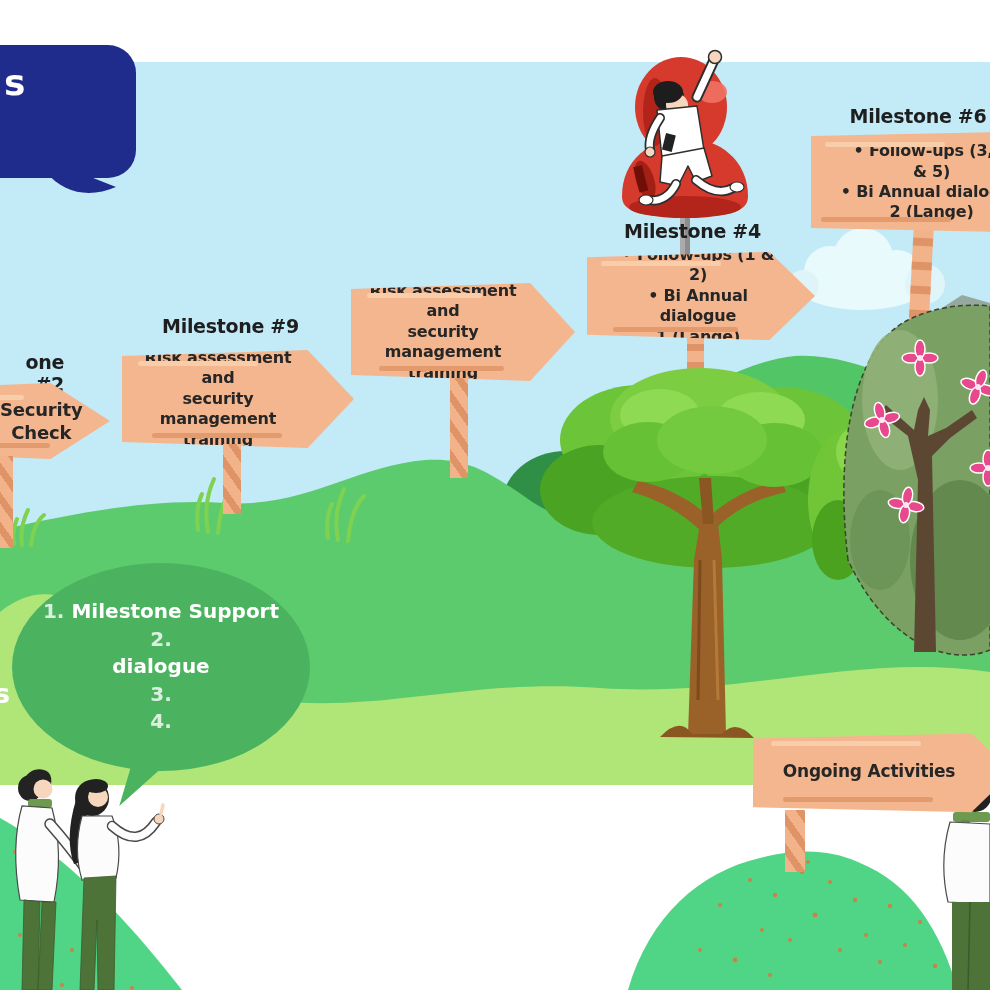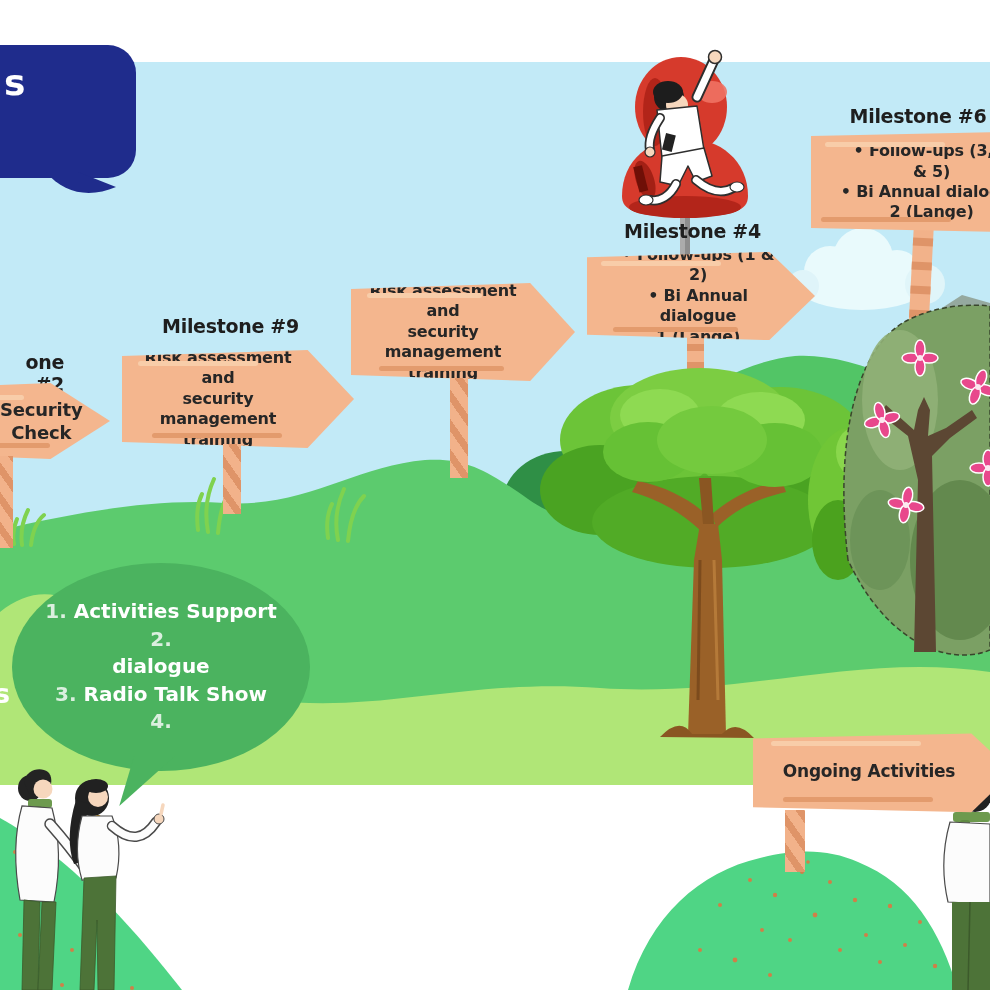--- a/index.html
+++ b/index.html
@@ -330,31 +330,30 @@
   <div class="ovl sign" style="left:713px;top:731px;width:260px;height:82px;clip-path:polygon(0 9%,84% 3%,100% 50%,84% 99%,0 93%);margin-left:40px;">
     <div class="streak light" style="left:18px;top:10px;width:150px;height:5px;"></div>
     <div class="streak dark" style="left:30px;top:66px;width:150px;height:5px;"></div>
     <div class="sign-text" style="padding:0 36px 0 8px;font-size:17px;">Ongoing Activities</div>
   </div>
   <div class="ovl post" style="left:785px;top:810px;width:20px;height:62px;"></div>
 
   <div class="ovl green-bubble">
     <div class="gb-line">
       <span class="gb-num">1.</span>
-      <span>Activities Support</span>
+      <span>Milestone Support</span>
     </div>
     <div class="gb-line">
       <span class="gb-num">2.</span>
     </div>
     <div class="gb-line">
       <span>dialogue</span>
     </div>
     <div class="gb-line">
       <span class="gb-num">3.</span>
-      <span>Radio Talk Show</span>
     </div>
     <div class="gb-line">
       <span class="gb-num">4.</span>
     </div>
   </div>
   <div class="ovl green-tail"></div>
 
   <div class="ovl edge-s">s</div>
 
 </div>

